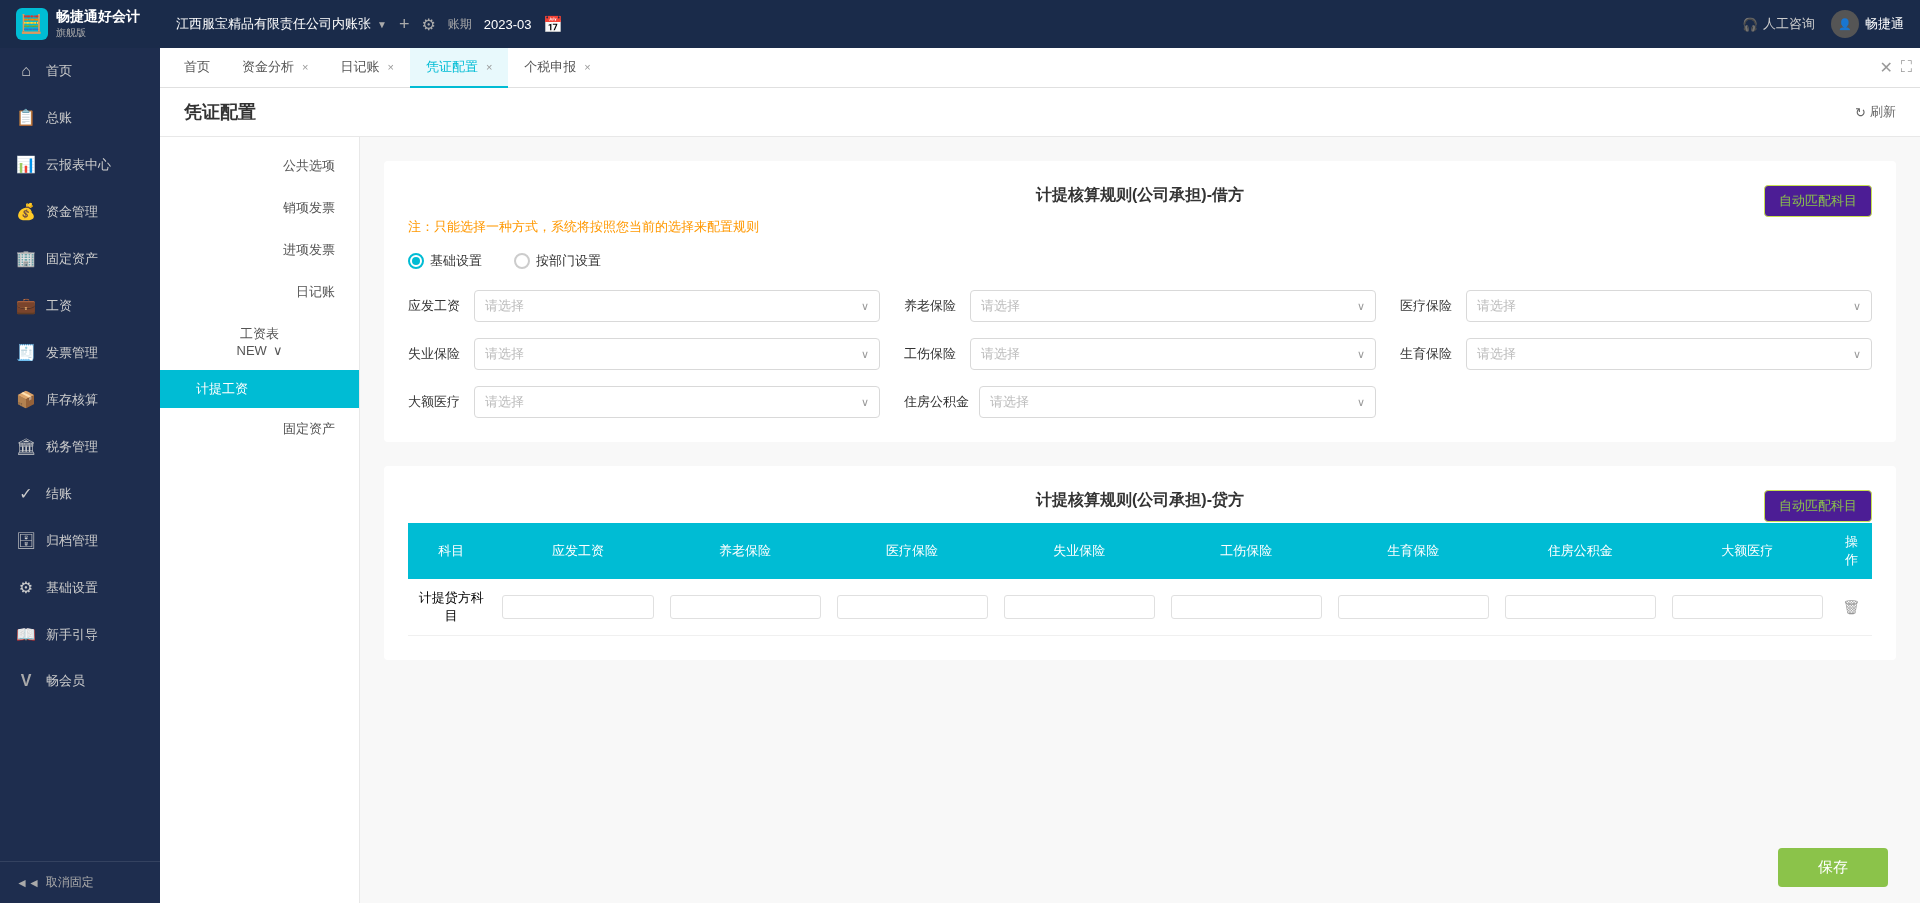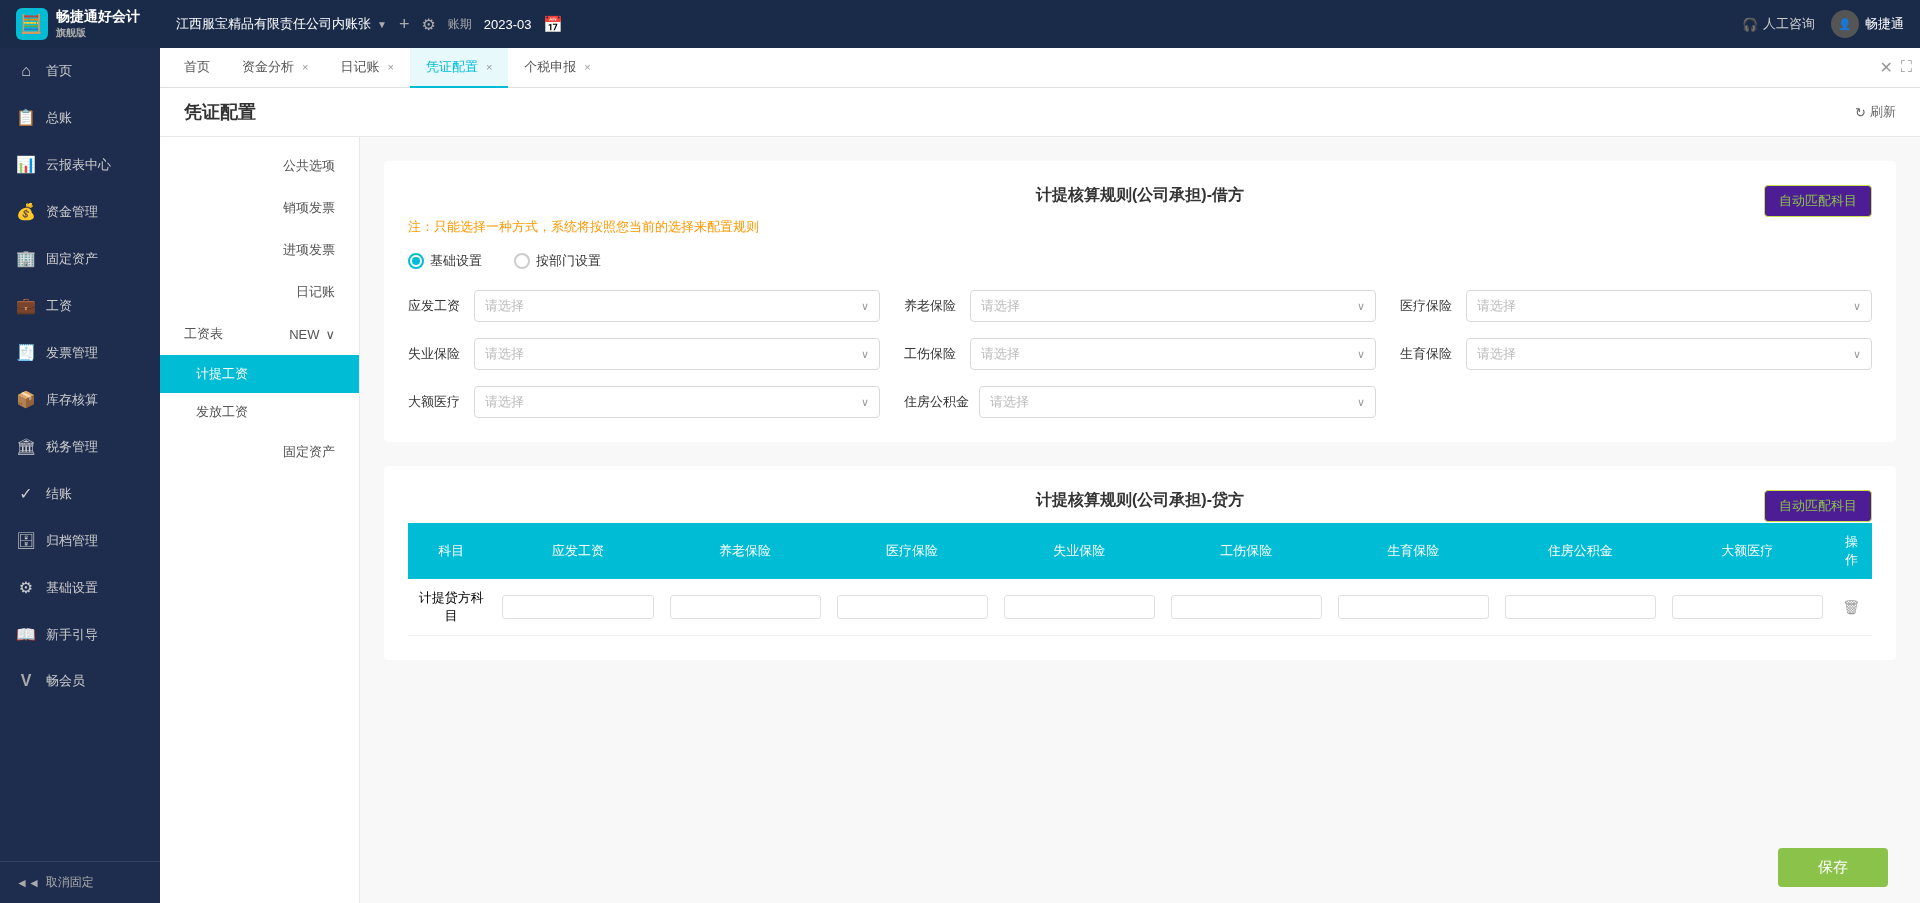--- a/index.html
+++ b/index.html
@@ -22,21 +22,21 @@
       width: 160px;
     }
     .logo-icon {
       width: 32px; height: 32px;
       background: #00bcd4;
       border-radius: 6px;
       display: flex; align-items: center; justify-content: center;
       color: white; font-weight: bold; font-size: 12px;
     }
     .logo-text { color: white; font-size: 14px; font-weight: bold; }
-    .logo-sub { color: #aaa; font-size: 10px; font-weight: bold; }
+    .logo-sub { color: #aaa; font-size: 10px; }
     .top-bar-center {
       display: flex; align-items: center; gap: 12px; flex: 1;
     }
     .company-selector {
       display: flex; align-items: center; gap: 6px;
       color: white; font-size: 13px; cursor: pointer;
     }
     .chevron-down { color: #aaa; font-size: 10px; }
     .period-label { color: #aaa; font-size: 12px; }
     .period-value { color: white; font-size: 13px; }
@@ -153,21 +153,21 @@
       flex-shrink: 0;
       padding: 8px 0;
     }
     .left-nav-item {
       padding: 12px 24px;
       cursor: pointer;
       font-size: 13px;
       color: #555;
       display: flex; align-items: center; justify-content: flex-end;
     }
-    .left-nav-group { padding: 12px 24px; cursor: pointer; font-size: 13px; color: #555; display: flex; align-items: center; justify-content: space-between; }
+    .left-nav-group { padding: 12px 8px; cursor: pointer; font-size: 13px; color: #555; display: flex; align-items: center; justify-content: space-between; flex-direction: column; }
     .left-nav-sub { padding: 10px 24px 10px 36px; cursor: pointer; font-size: 13px; color: #555; }
     .left-nav-sub.active { background: #00bcd4; color: white; }
 
     
     .main-panel {
       flex: 1;
       overflow-y: auto;
       padding: 24px;
       background: #f8f8f8;
     }
@@ -448,23 +448,20 @@
           </div>
           <div class="left-nav-group">
             <span>工资表</span>
             <div style="display:flex;align-items:center;gap:6px;">
               <span class="new-badge">NEW</span>
               <span>∨</span>
             </div>
           </div>
           <div class="left-nav-sub active">
             <span>计提工资</span>
-          </div>
-          <div class="left-nav-sub">
-            <span>发放工资</span>
           </div>
           <div class="left-nav-item">
             <span>固定资产</span>
           </div>
         </div>
 
         <div class="main-panel">
 
           <div class="card-section">
             <button class="auto-match-btn">

